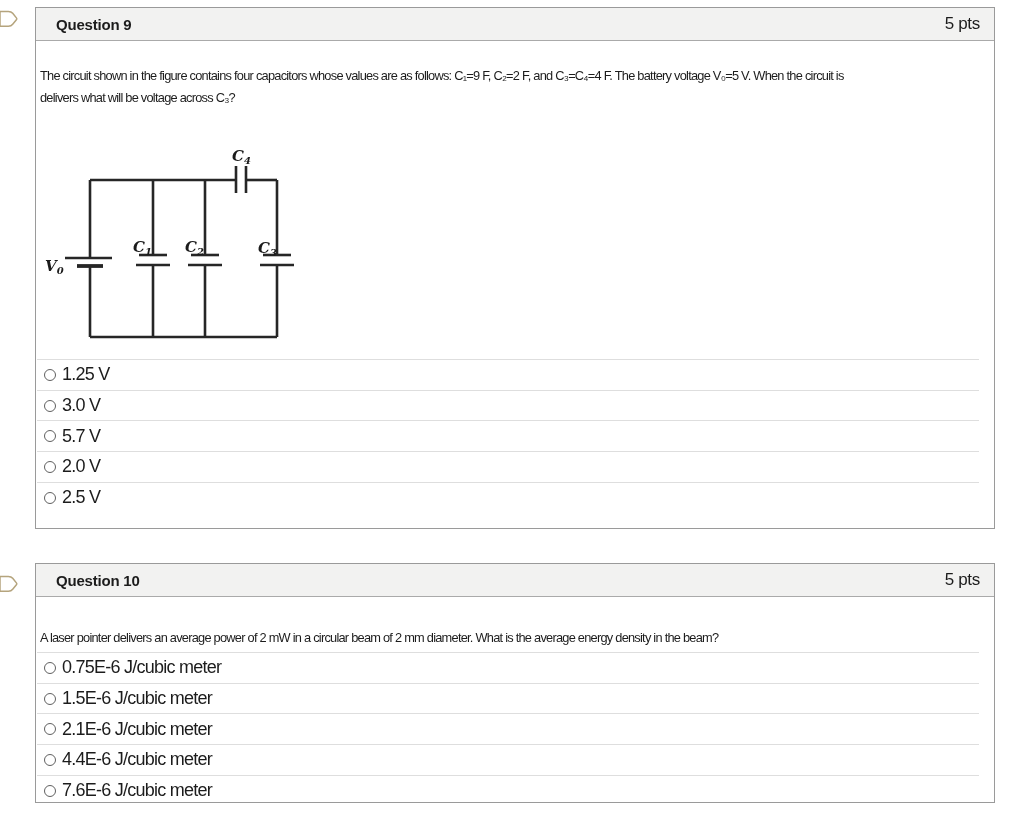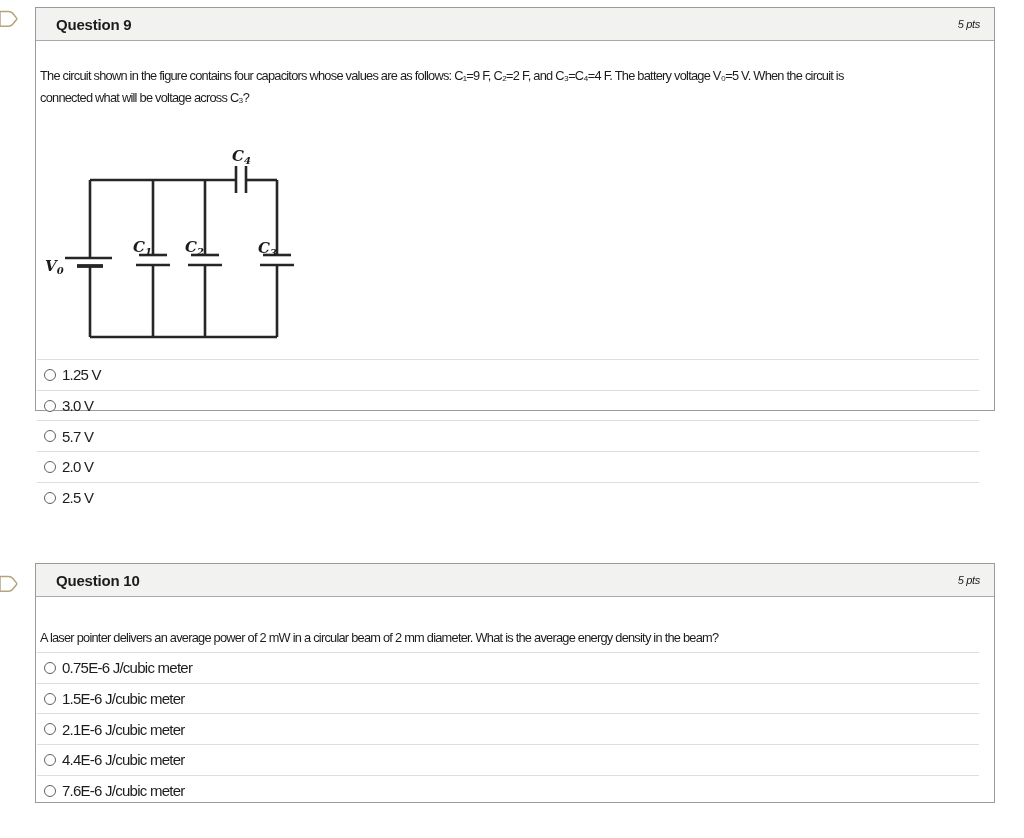--- a/index.html
+++ b/index.html
@@ -12,33 +12,33 @@
     position: relative;
     overflow: hidden;
   }
   .q-card {
     position: absolute;
     left: 35px;
     width: 960px;
     background: #ffffff;
     border: 1px solid #9a9a9a;
   }
-  #q9 { top: 7px;   height: 404px; }
+  #q9 { top: 7px;   height: 522px; }
   #q10 { top: 563px; height: 240px; }
   .q-header {
     height: 33px;
     background: #f2f2f1;
     border-bottom: 1px solid #aaaaaa;
     display: flex;
     align-items: center;
     justify-content: space-between;
     padding: 0 14px 0 20px;
   }
   .q-title { font-weight: bold; font-size: 15px; letter-spacing: -0.2px; }
-  .q-pts   { font-size: 11px; letter-spacing: -0.3px; font-style: italic; }
+  .q-pts   { font-size: 17px; letter-spacing: -0.3px; }
   .q-text  {
     font-size: 12.8px;
     letter-spacing: -0.75px;
     line-height: 21.5px;
   }
   #q9 .q-text  { margin: 24px 0 0 4px; }
   #q10 .q-text { margin: 30px 0 12px 4px; }
   .q-line { white-space: nowrap; }
   .answers {
     position: absolute;
@@ -55,21 +55,21 @@
     padding-left: 7px;
   }
   .radio {
     width: 12px; height: 12px;
     border: 1.5px solid #606060;
     border-radius: 50%;
     background: #fff;
     flex: none;
     margin-right: 6px;
   }
-  .opt-label { font-size: 15px; letter-spacing: -0.75px; white-space: nowrap; }
+  .opt-label { font-size: 18px; letter-spacing: -0.75px; white-space: nowrap; }
   .circuit-figure {
     position: absolute;
     left: 4px; top: 132px;
     width: 260px; height: 210px;
   }
   .fig-label {
     font-family: "DejaVu Serif", serif;
     font-style: italic;
     font-weight: bold;
     font-size: 15px;
@@ -83,21 +83,21 @@
 </head>
 <body>
 
 <div class="q-card" id="q9">
   <div class="q-header">
     <span class="q-title">Question 9</span>
     <span class="q-pts">5 pts</span>
   </div>
   <div class="q-text">
     <div class="q-line">The circuit shown in the figure contains four capacitors whose values are as follows: C₁=9 F, C₂=2 F, and C₃=C₄=4 F. The battery voltage V₀=5 V. When the circuit is</div>
-    <div class="q-line">connected what will be voltage across C₃?</div>
+    <div class="q-line">delivers what will be voltage across C₃?</div>
   </div>
 
   <svg class="circuit-figure" viewBox="0 0 260 210">
     <g stroke="#262626" stroke-width="2.6" fill="none">
       <path d="M50 40 H196"></path>
       <path d="M206 40 H237"></path>
       <path d="M50 40 V118"></path>
       <path d="M50 126 V197"></path>
       <path d="M50 197 H237"></path>
       <path d="M113 40 V115"></path>

